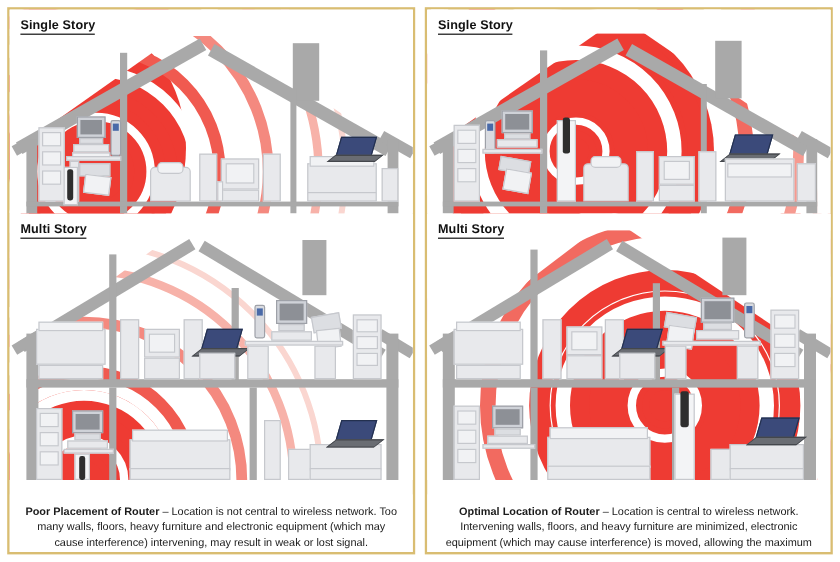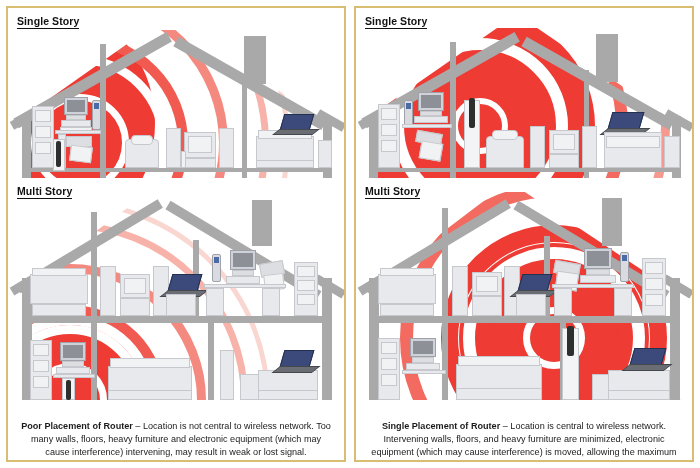--- a/index.html
+++ b/index.html
@@ -486,17 +486,17 @@
           <div class="fn" style="left:252px;top:212px;width:62px;height:10px;"></div>
           <div class="lap" style="left:270px;top:170px;width:42px;height:24px;">
             <div class="lid" style="left:6px;top:0;width:32px;height:17px;"></div>
             <div class="base" style="left:0;top:16px;width:42px;height:7px;"></div>
           </div>
         </div>
       </div>
     </div>
 
     <div class="caption">
-      <p><b>Single Placement of Router</b><span> – </span><span>Location is central to wireless network. Intervening walls, floors, and heavy furniture are minimized, electronic equipment (which may cause interference) is moved, allowing the maximum signal.</span></p>
+      <p><b>Optimal Location of Router</b><span> – </span><span>Location is central to wireless network. Intervening walls, floors, and heavy furniture are minimized, electronic equipment (which may cause interference) is moved, allowing the maximum signal.</span></p>
     </div>
   </div>
 
 </div>
 
 </body></html>

